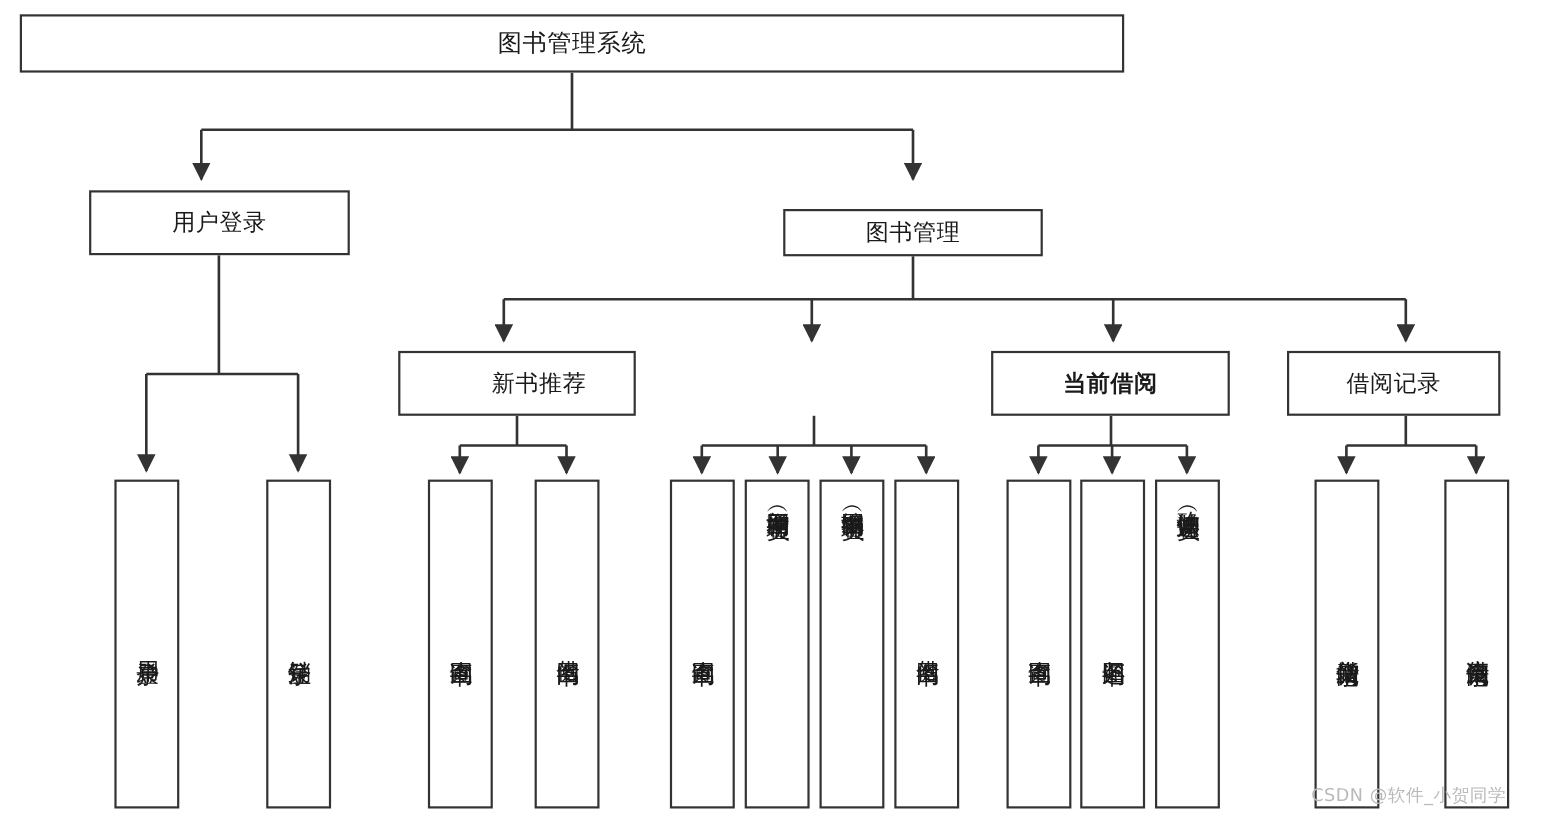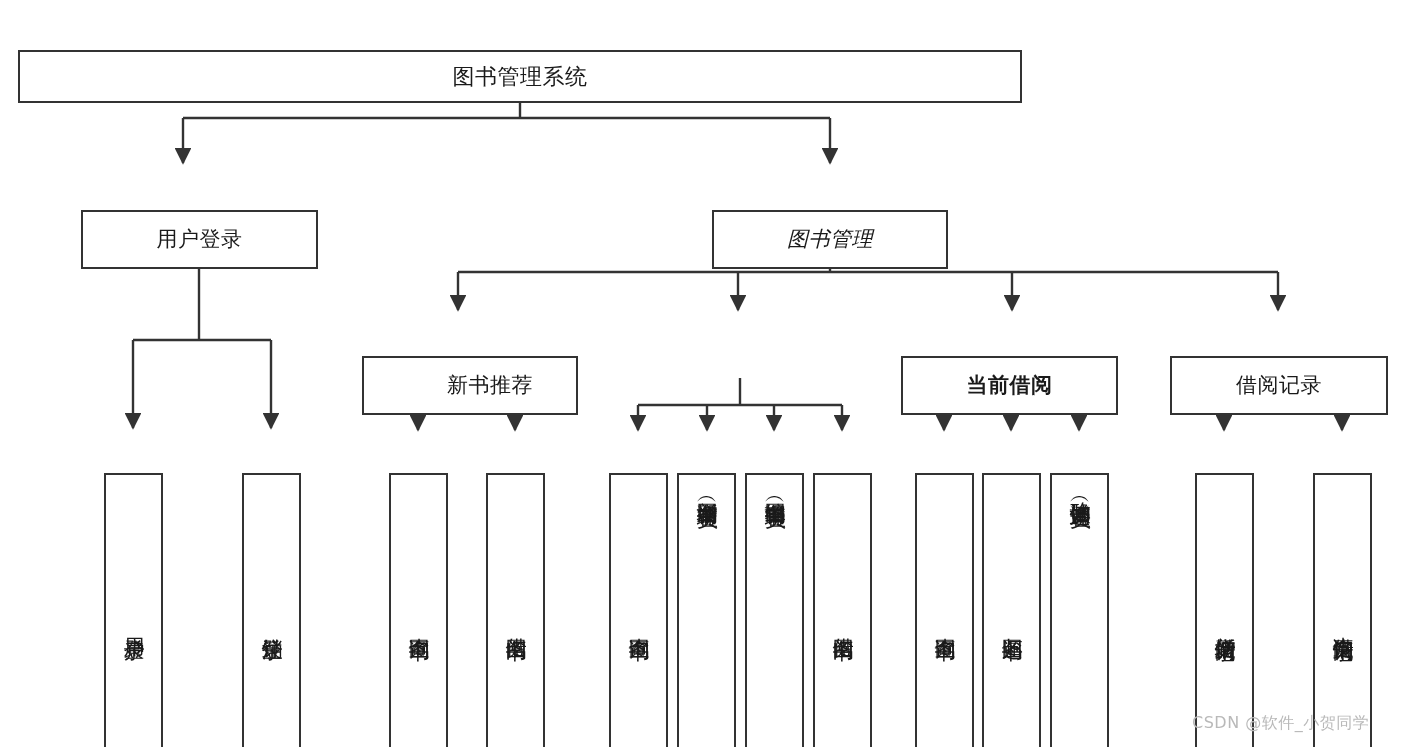--- a/index.html
+++ b/index.html
@@ -19,21 +19,20 @@
   }
   .node {
     position: absolute;
     box-sizing: border-box;
     border: 2px solid #333333;
     background: #ffffff;
     display: flex;
     align-items: center;
     justify-content: center;
     color: #1a1a1a;
-    margin-top: 37px;
   }
   .node.root {
     border-width: 2px;
   }
   .node .lbl-h {
     font-size: 21px;
     line-height: 1.15;
     letter-spacing: 0.5px;
     white-space: nowrap;
   }
@@ -130,31 +129,31 @@
     </g>
   </svg>
 
   <div class="node root" style="left:18px; top:13px; width:1004px; height:53px;">
     <span class="lbl-h">图书管理系统</span>
   </div>
 
   <div class="node" style="left:81px; top:173px; width:237px; height:59px;">
     <span class="lbl-h">用户登录</span>
   </div>
-  <div class="node" style="left:712px; top:173px; width:236px; height:59px;font-style:italic;">
+  <div class="node" style="left:712px; top:190px; width:236px; height:43px;">
     <span class="lbl-h">图书管理</span>
   </div>
 
   <div class="node" style="left:362px; top:319px; width:216px; height:59px;padding-left:40px;">
     <span class="lbl-h">新书推荐</span>
   </div>
   <div class="node" style="left:901px; top:319px; width:217px; height:59px;font-weight:bold;">
     <span class="lbl-h">当前借阅</span>
   </div>
-  <div class="node" style="left:1170px; top:319px; width:218px; height:59px;">
+  <div class="node" style="left:1170px; top:319px; width:194px; height:59px;">
     <span class="lbl-h">借阅记录</span>
   </div>
 
   <div class="node vert mid" style="left:104px; top:436px; width:59px; height:299px;">
     <span class="lbl-v">用户登录</span>
   </div>
   <div class="node vert mid" style="left:242px; top:436px; width:59px; height:299px;">
     <span class="lbl-v">注销登录</span>
   </div>
 

